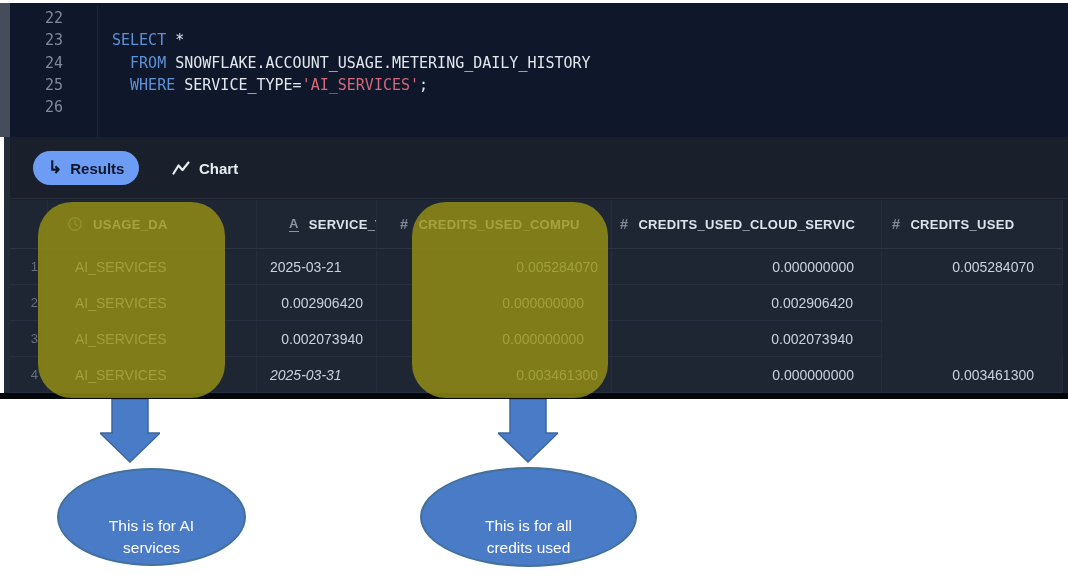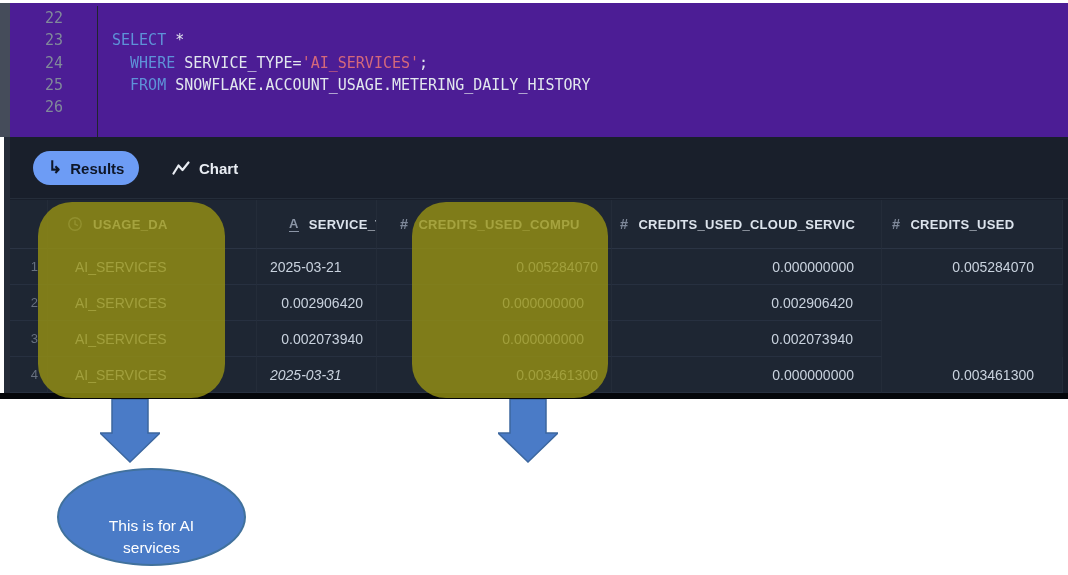--- a/index.html
+++ b/index.html
@@ -1,20 +1,20 @@
 <!DOCTYPE html>
 <html><head>
 <meta charset="utf-8">
 <style>
   html,body{margin:0;padding:0;background:#fff;}
   .screen{position:relative;width:1068px;height:575px;background:#ffffff;overflow:hidden;
           font-family:"Liberation Sans",sans-serif;}
 
   
-  .editor-area{position:absolute;left:0;top:3px;width:1068px;height:134px;background:#4c1d95;}
+  .editor-area{position:absolute;left:0;top:3px;width:1068px;height:134px;background:#0f172a;}
   .editor-strip{position:absolute;left:0;top:3px;width:10px;height:134px;background:#454c5a;}
   .gutter{position:absolute;left:10px;top:4px;width:53px;text-align:right;
           font-family:"DejaVu Sans Mono",monospace;font-size:15px;line-height:22.3px;color:#808a9a;}
   .gutter .ln.active{color:#eef2f7;font-weight:700;margin-top:34px;}
   .gutter-divider{position:absolute;left:97px;top:3px;width:1px;height:134px;background:#20252f;}
   .code{position:absolute;left:112px;top:4px;font-family:"DejaVu Sans Mono",monospace;
         font-size:15px;line-height:22.3px;}
   .code-line{white-space:pre;height:22.3px;}
   .tok-kw{color:#5e92d8;} .tok-pl{color:#e2e7ee;} .tok-str{color:#d5687b;}
 
@@ -75,22 +75,22 @@
         <div class="ln">23</div>
         <div class="ln">24</div>
         <div class="ln">25</div>
         <div class="ln">26</div>
         <div class="ln active">27</div>
       </div>
     <div class="gutter-divider"></div>
     <div class="code">
         <div class="code-line"></div>
         <div class="code-line"><span class="tok-kw">SELECT</span><span class="tok-pl"> *</span></div>
+        <div class="code-line"><span class="tok-pl">  </span><span class="tok-kw">FROM</span><span class="tok-pl"> SNOWFLAKE.ACCOUNT_USAGE.METERING_DAILY_HISTORY</span></div>
         <div class="code-line"><span class="tok-pl">  </span><span class="tok-kw">WHERE</span><span class="tok-pl"> SERVICE_TYPE=</span><span class="tok-str">'AI_SERVICES'</span><span class="tok-pl">;</span></div>
-        <div class="code-line"><span class="tok-pl">  </span><span class="tok-kw">FROM</span><span class="tok-pl"> SNOWFLAKE.ACCOUNT_USAGE.METERING_DAILY_HISTORY</span></div>
         <div class="code-line"></div>
         <div class="code-line"></div>
       </div>
   </div>
   <div class="editor-strip"></div>
 
   <div class="results-area">
     <div class="tab-divider"></div>
     <div class="results-pill">
       <span class="pill-arrow">↳</span>
@@ -177,14 +177,17 @@
   <svg class="arrow arrow1" viewBox="0 0 60 64">
     <polygon points="12,0 48,0 48,34 60,34 30,63 0,34 12,34" fill="#4a7bc7" stroke="#3c679f" stroke-width="1.5"></polygon>
   </svg>
   <svg class="arrow arrow2" viewBox="0 0 60 64">
     <polygon points="12,0 48,0 48,34 60,34 30,63 0,34 12,34" fill="#4a7bc7" stroke="#3c679f" stroke-width="1.5"></polygon>
   </svg>
 
   <div class="callout callout1">
     <span class="txt">This is for AI services</span>
   </div>
+  <div class="callout callout2">
+    <span class="txt">This is for all credits used</span>
+  </div>
 
 </div>
 
 </body></html>

